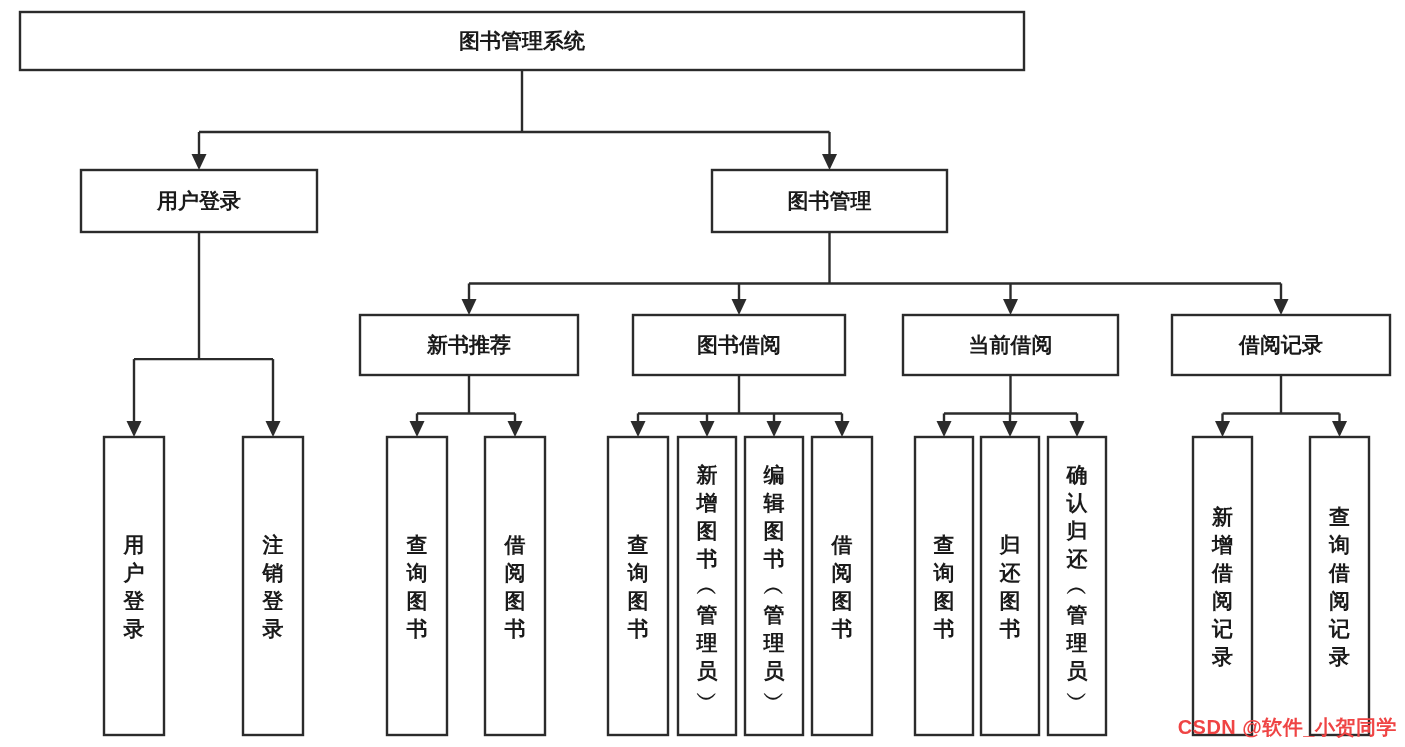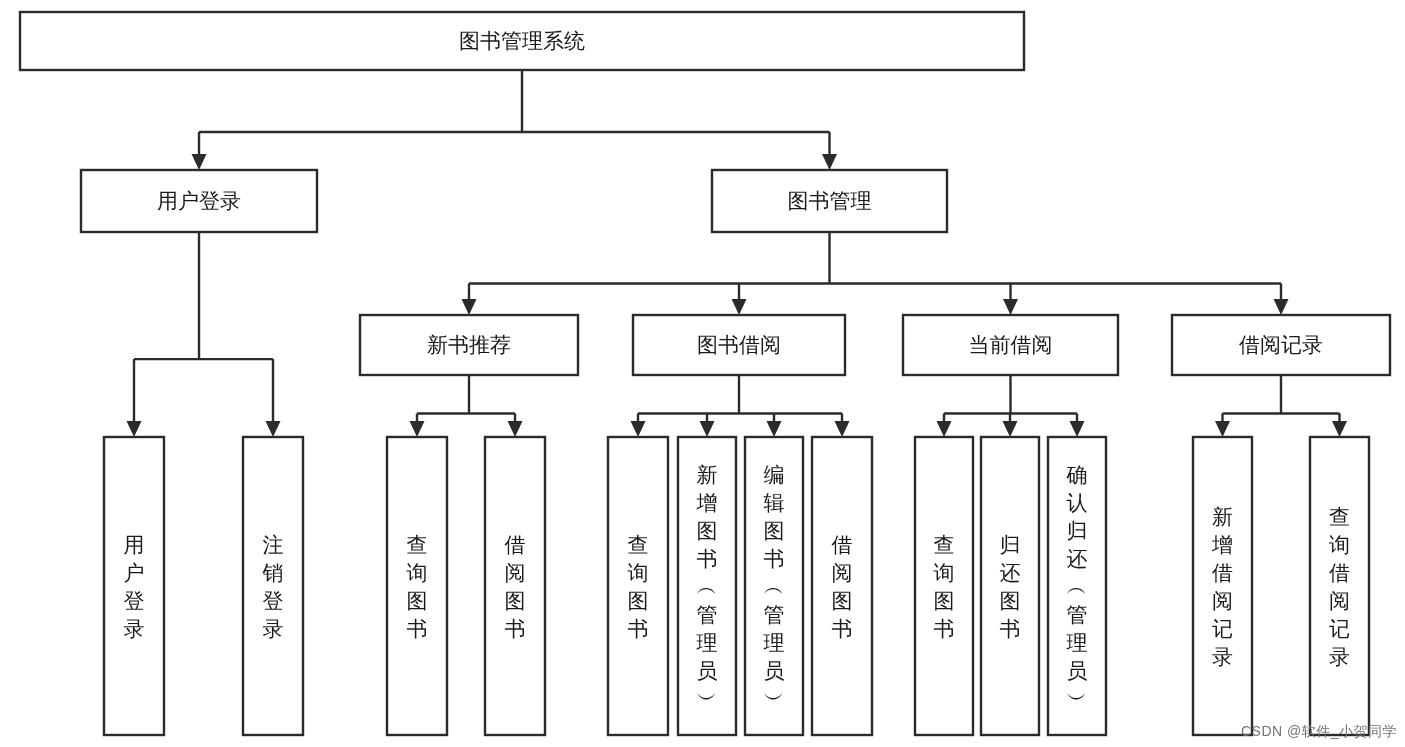--- a/index.html
+++ b/index.html
@@ -9,20 +9,21 @@
   }
   body {
     font-family: "Liberation Sans", "DejaVu Sans", sans-serif;
   }
   #diagram-root {
     position: relative;
     width: 1405px;
     height: 747px;
     background: #ffffff;
     overflow: hidden;
+    font-weight: bold;
   }
   svg.flow {
     position: absolute;
     left: 0;
     top: 0;
     width: 1405px;
     height: 747px;
   }
   .node-rect {
     fill: #ffffff;
@@ -51,22 +52,22 @@
     font-family: "Liberation Sans", "DejaVu Sans", sans-serif;
     font-size: 21px;
     fill: #1a1a1a;
     text-anchor: middle;
   }
   .watermark {
     position: absolute;
     right: 8px;
     bottom: 6px;
     font-family: "Liberation Sans", "DejaVu Sans", sans-serif;
-    font-size: 14px;
-    color: #737373;
+    font-size: 20px;
+    color: #ef4444;
     white-space: nowrap;
     letter-spacing: 0.5px;
     user-select: none;
   }
 </style>
 </head>
 <body>
 
 <div id="diagram-root">
   <svg class="flow" viewBox="0 0 1405 747">

